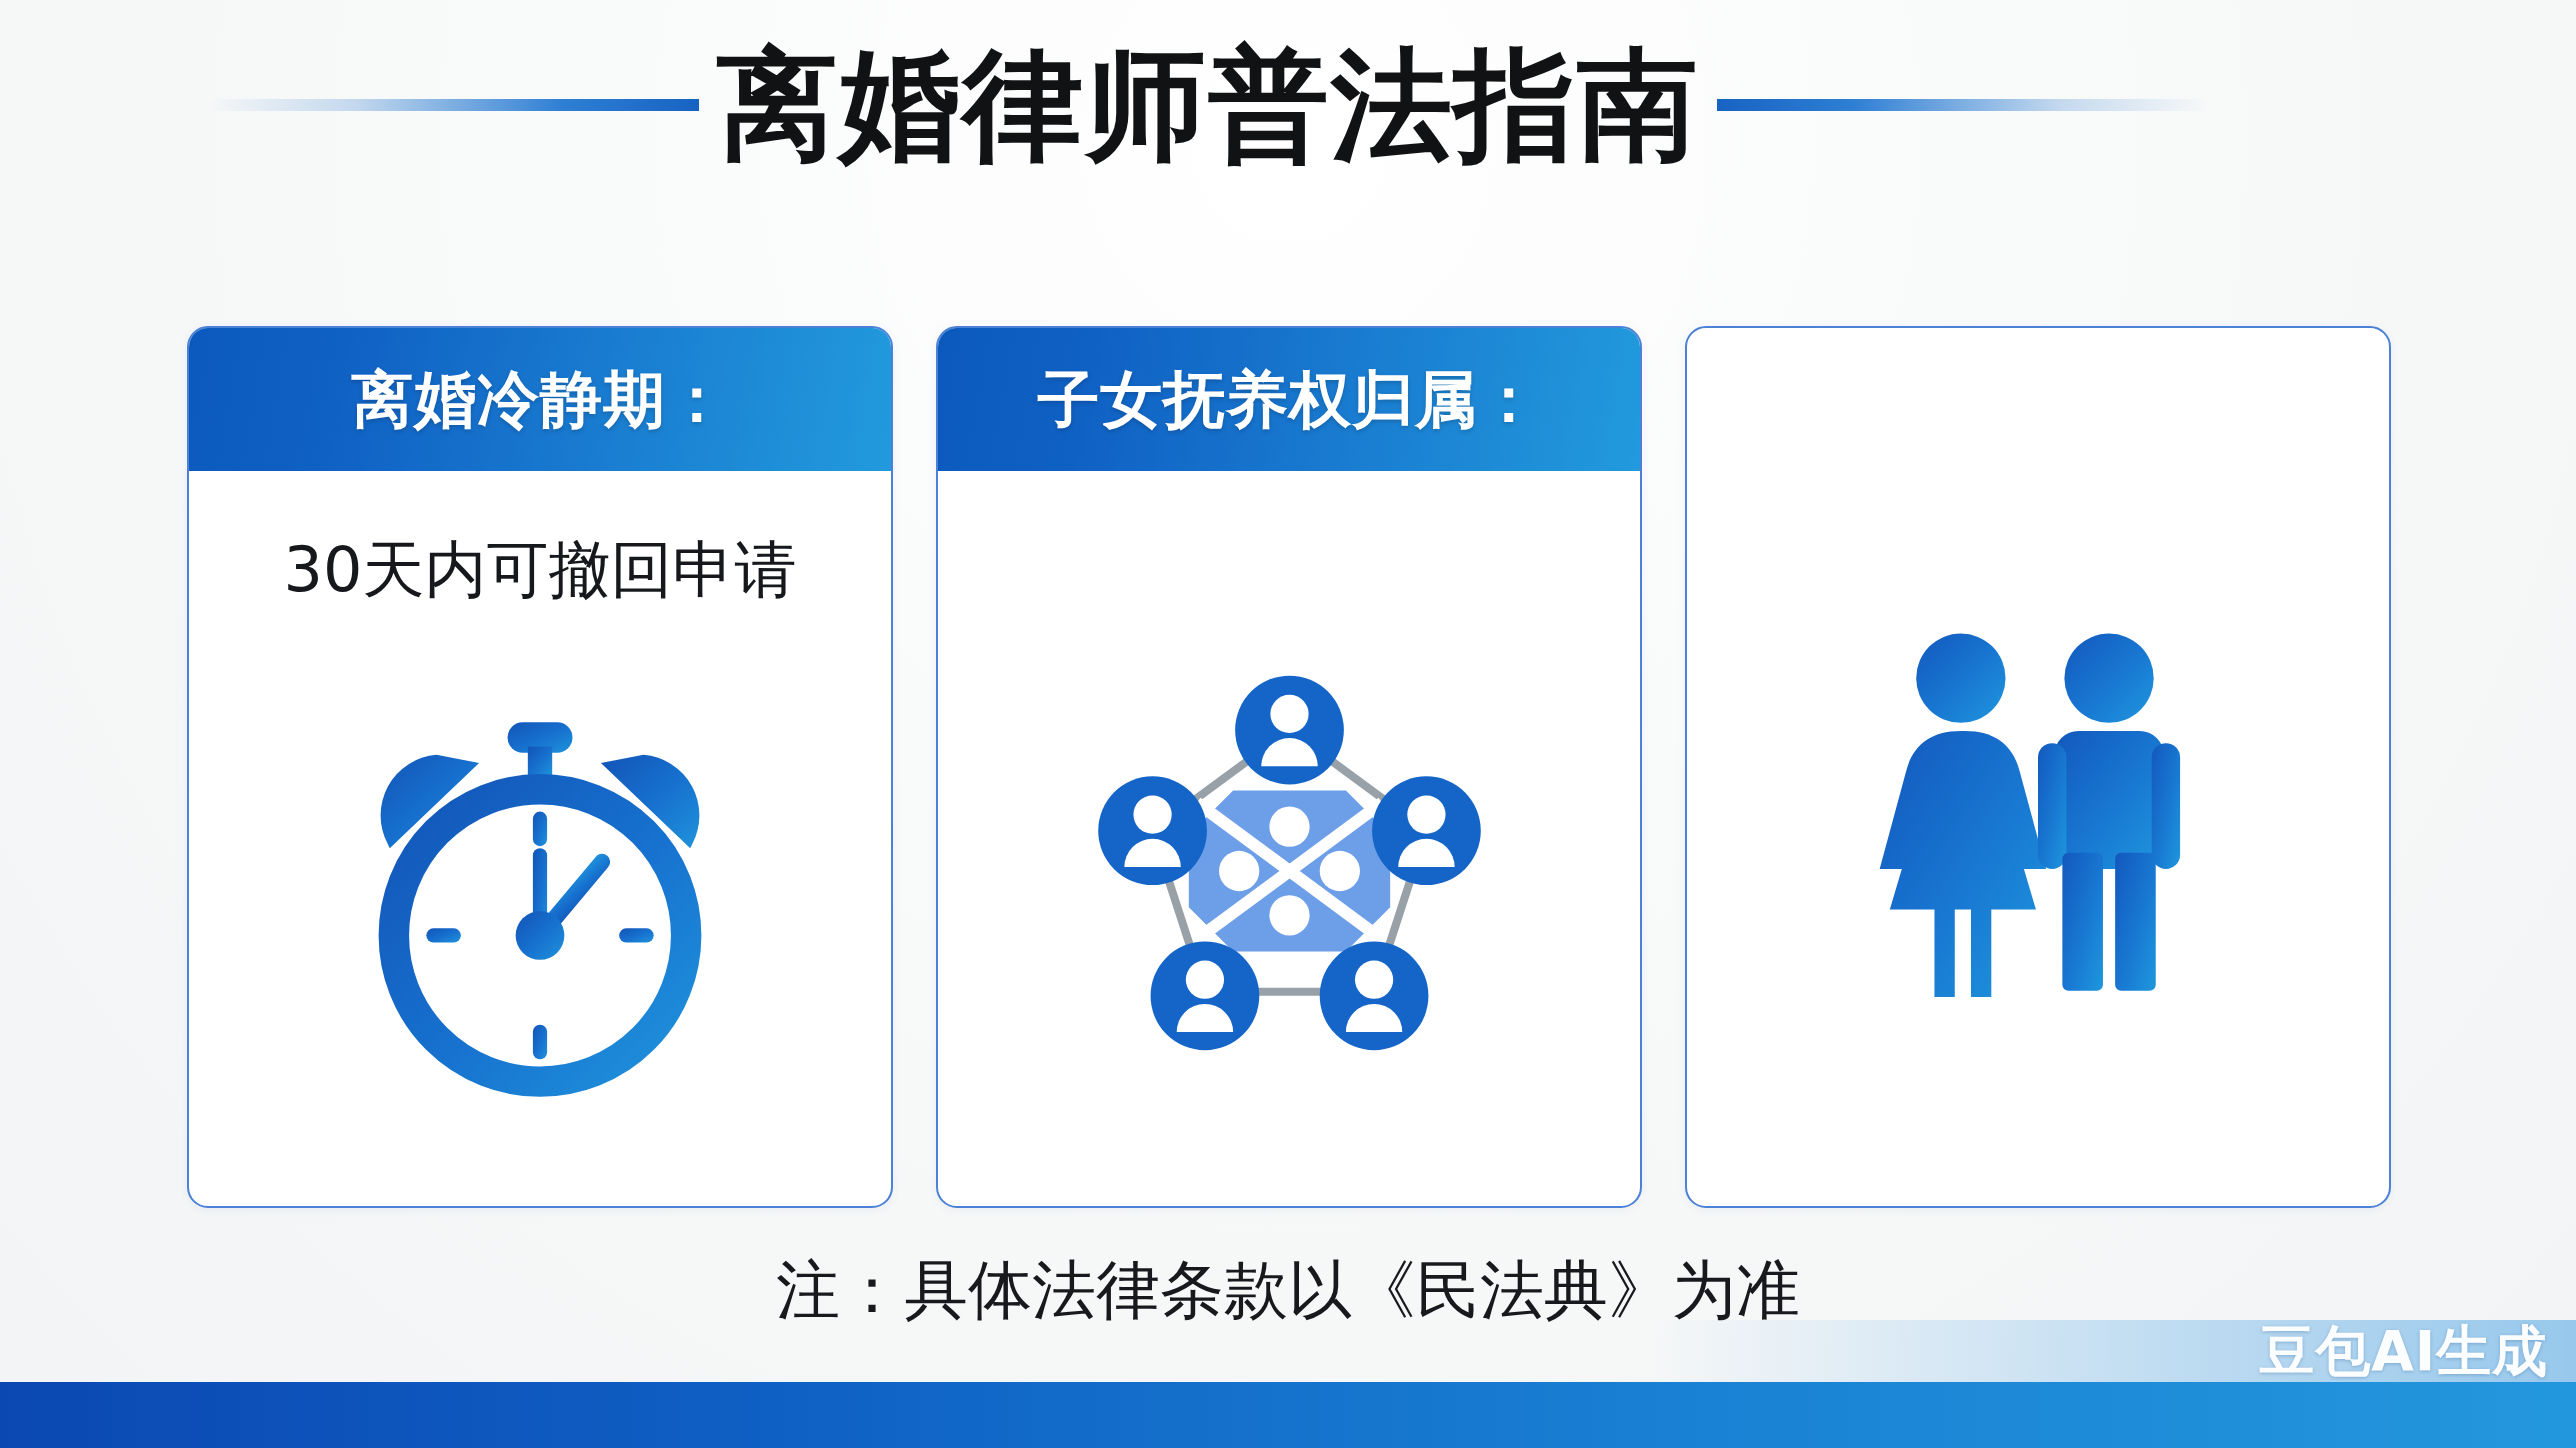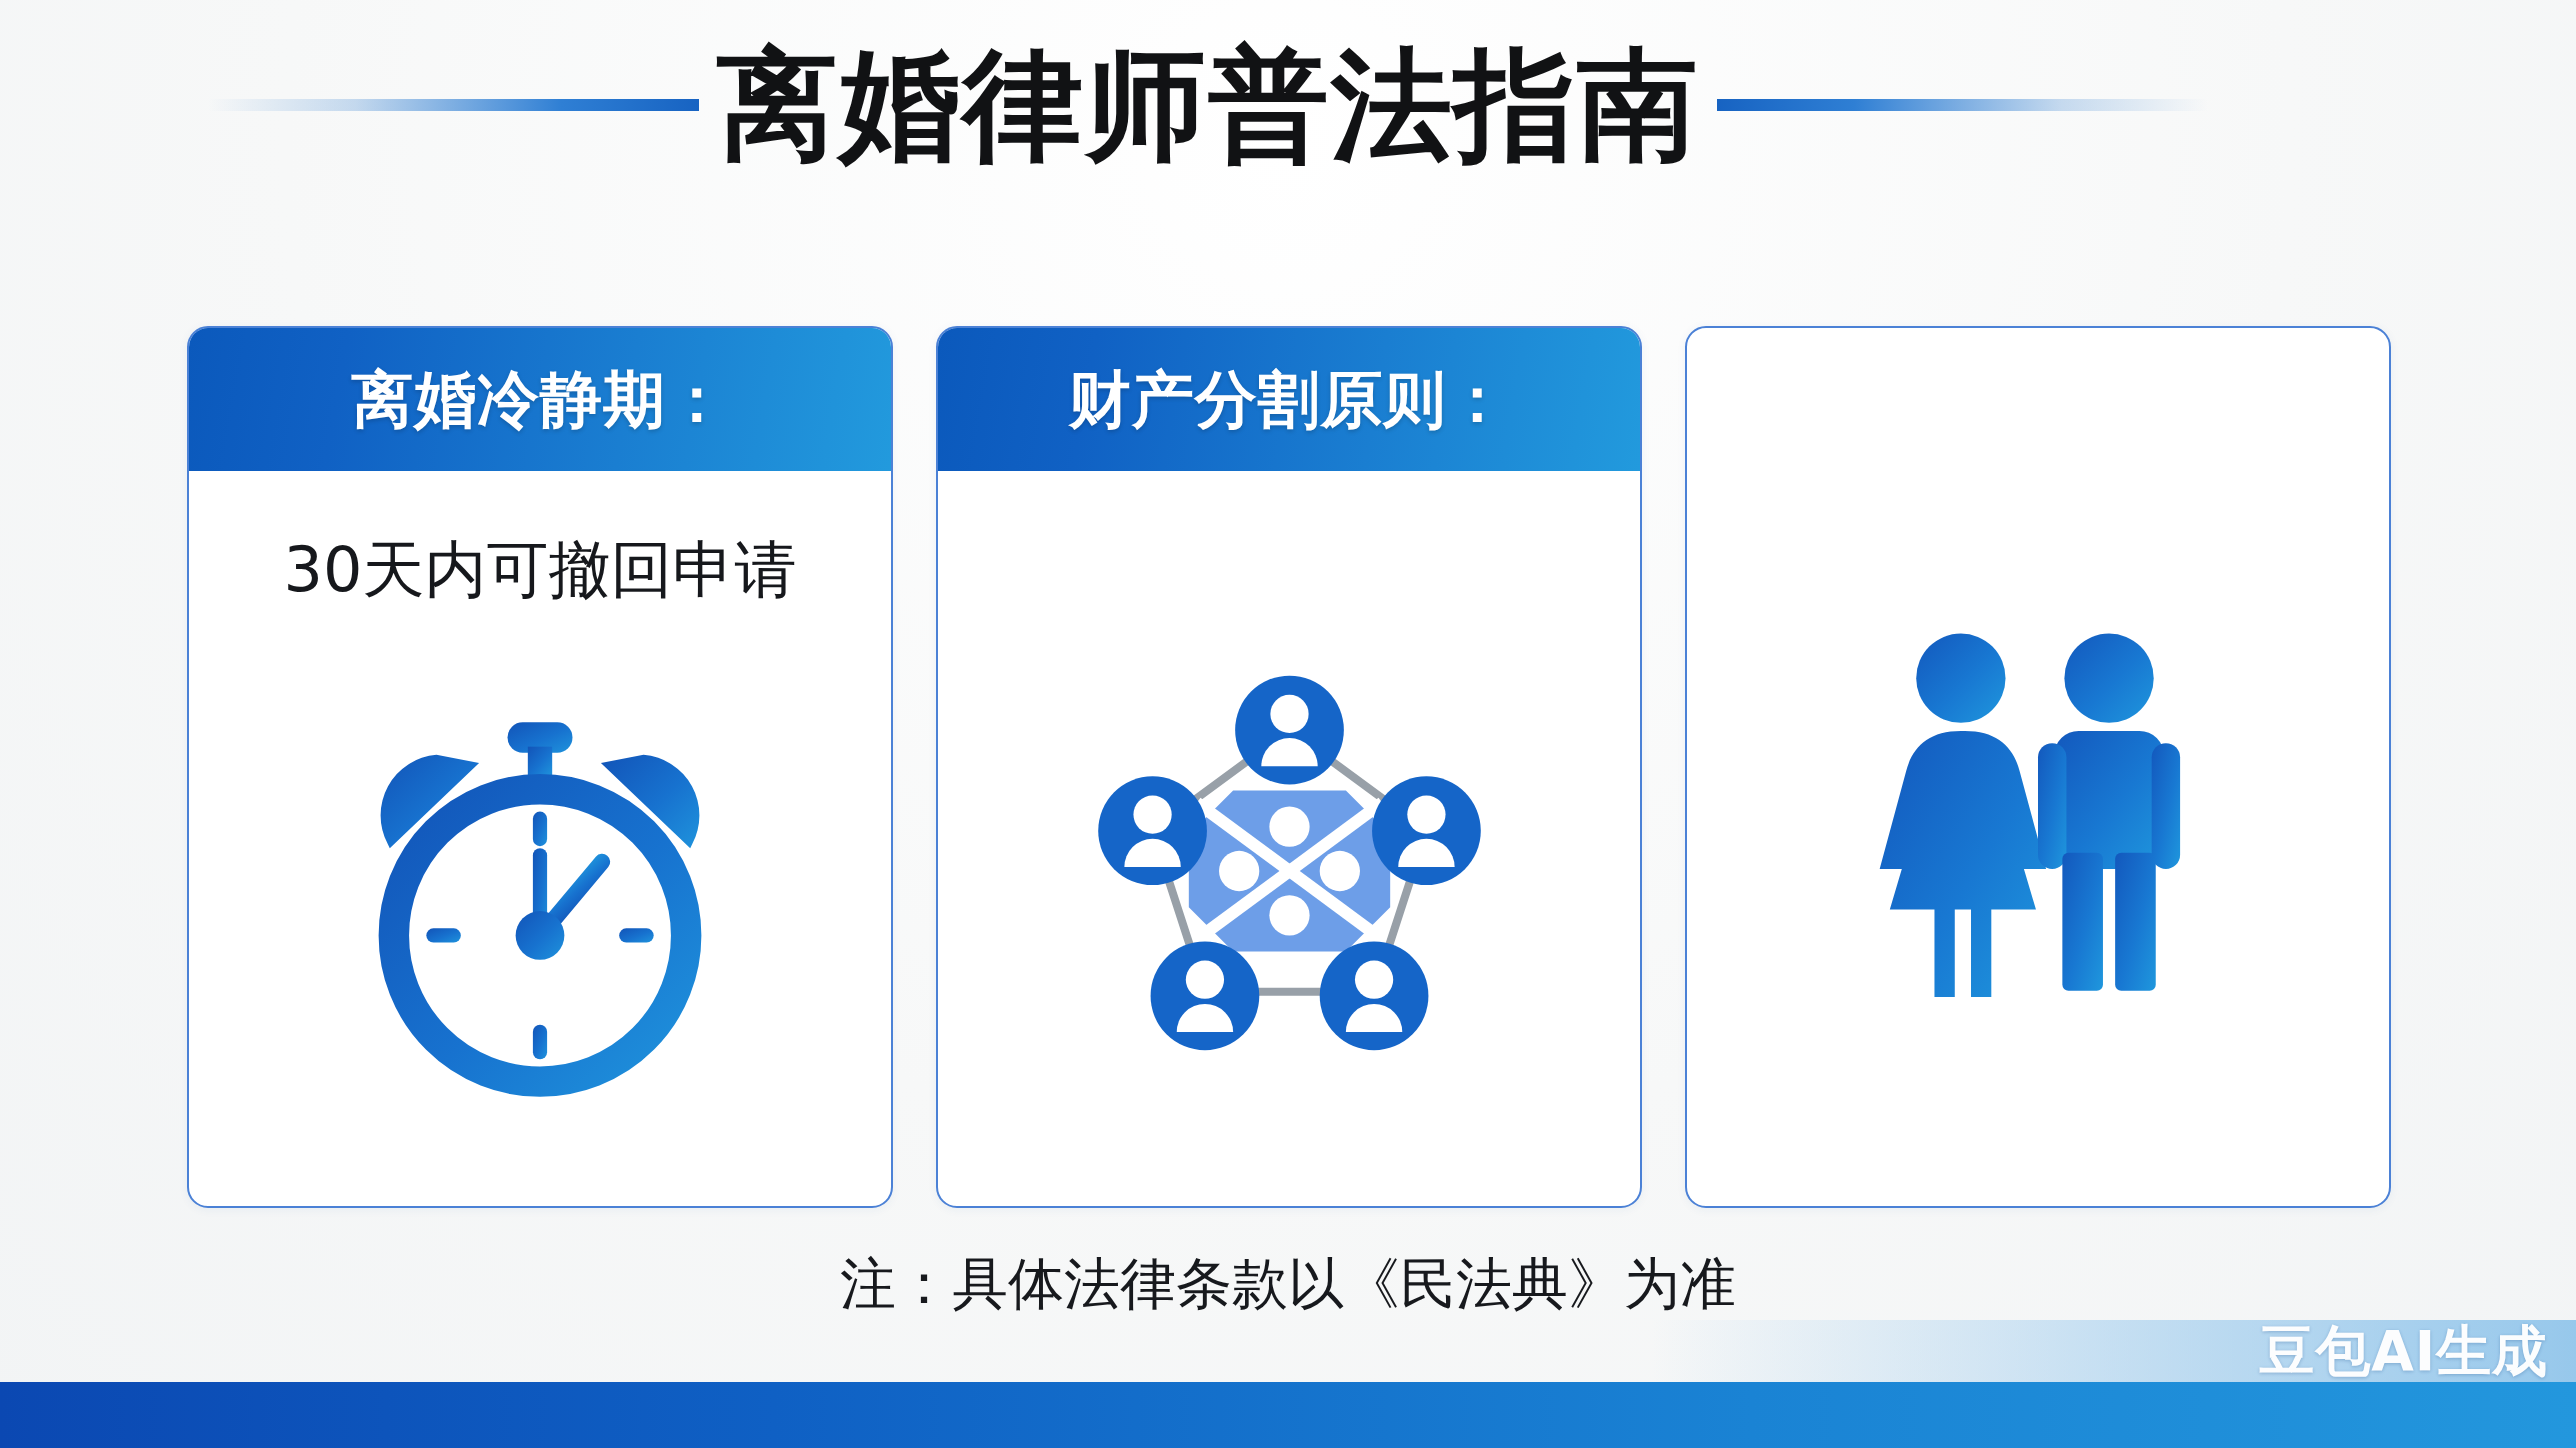--- a/index.html
+++ b/index.html
@@ -71,21 +71,21 @@
     font-family:"DejaVu Sans","Liberation Sans",sans-serif;
   }
   .card-icon{
     flex:1 1 auto;
     display:flex;align-items:center;justify-content:center;
     width:100%;
   }
   
   .footnote{
     position:absolute;left:0;top:1247px;width:2576px;
-    text-align:center;font-size:56px;color:#17191d;
+    text-align:center;font-size:64px;color:#17191d;
     font-family:"DejaVu Sans","Liberation Sans",sans-serif;
     white-space:nowrap;
   }
   
   .bottom-band{
     position:absolute;left:0;bottom:0;width:2576px;height:66px;
     background:linear-gradient(to right,#0b48b2 0%,#0f60c4 30%,#1a83d4 68%,#2397dd 100%);
   }
   .band-glow{
     position:absolute;right:0;bottom:66px;width:925px;height:62px;
@@ -148,21 +148,21 @@
             <rect x="97" y="110" width="8" height="54" rx="4" fill="url(#gClock)" transform="rotate(-140 101 114)"></rect>
 
             <circle cx="100" cy="115" r="12" fill="url(#gClock)"></circle>
           </svg>
         </div>
       </div>
     </div>
 
     <div class="card">
       <div class="card-header">
-        <div class="card-title">财产分割原则：</div>
+        <div class="card-title">子女抚养权归属：</div>
       </div>
       <div class="card-body">
         <div class="card-icon">
           <svg width="443" height="406" viewBox="0 0 220 200">
 
             <g stroke="#98a0a8" stroke-width="4" fill="none" stroke-linecap="round">
               <line x1="110" y1="30" x2="42" y2="80"></line>
               <line x1="110" y1="30" x2="178" y2="80"></line>
               <line x1="42" y1="80" x2="68" y2="160"></line>
               <line x1="178" y1="80" x2="152" y2="160"></line>

